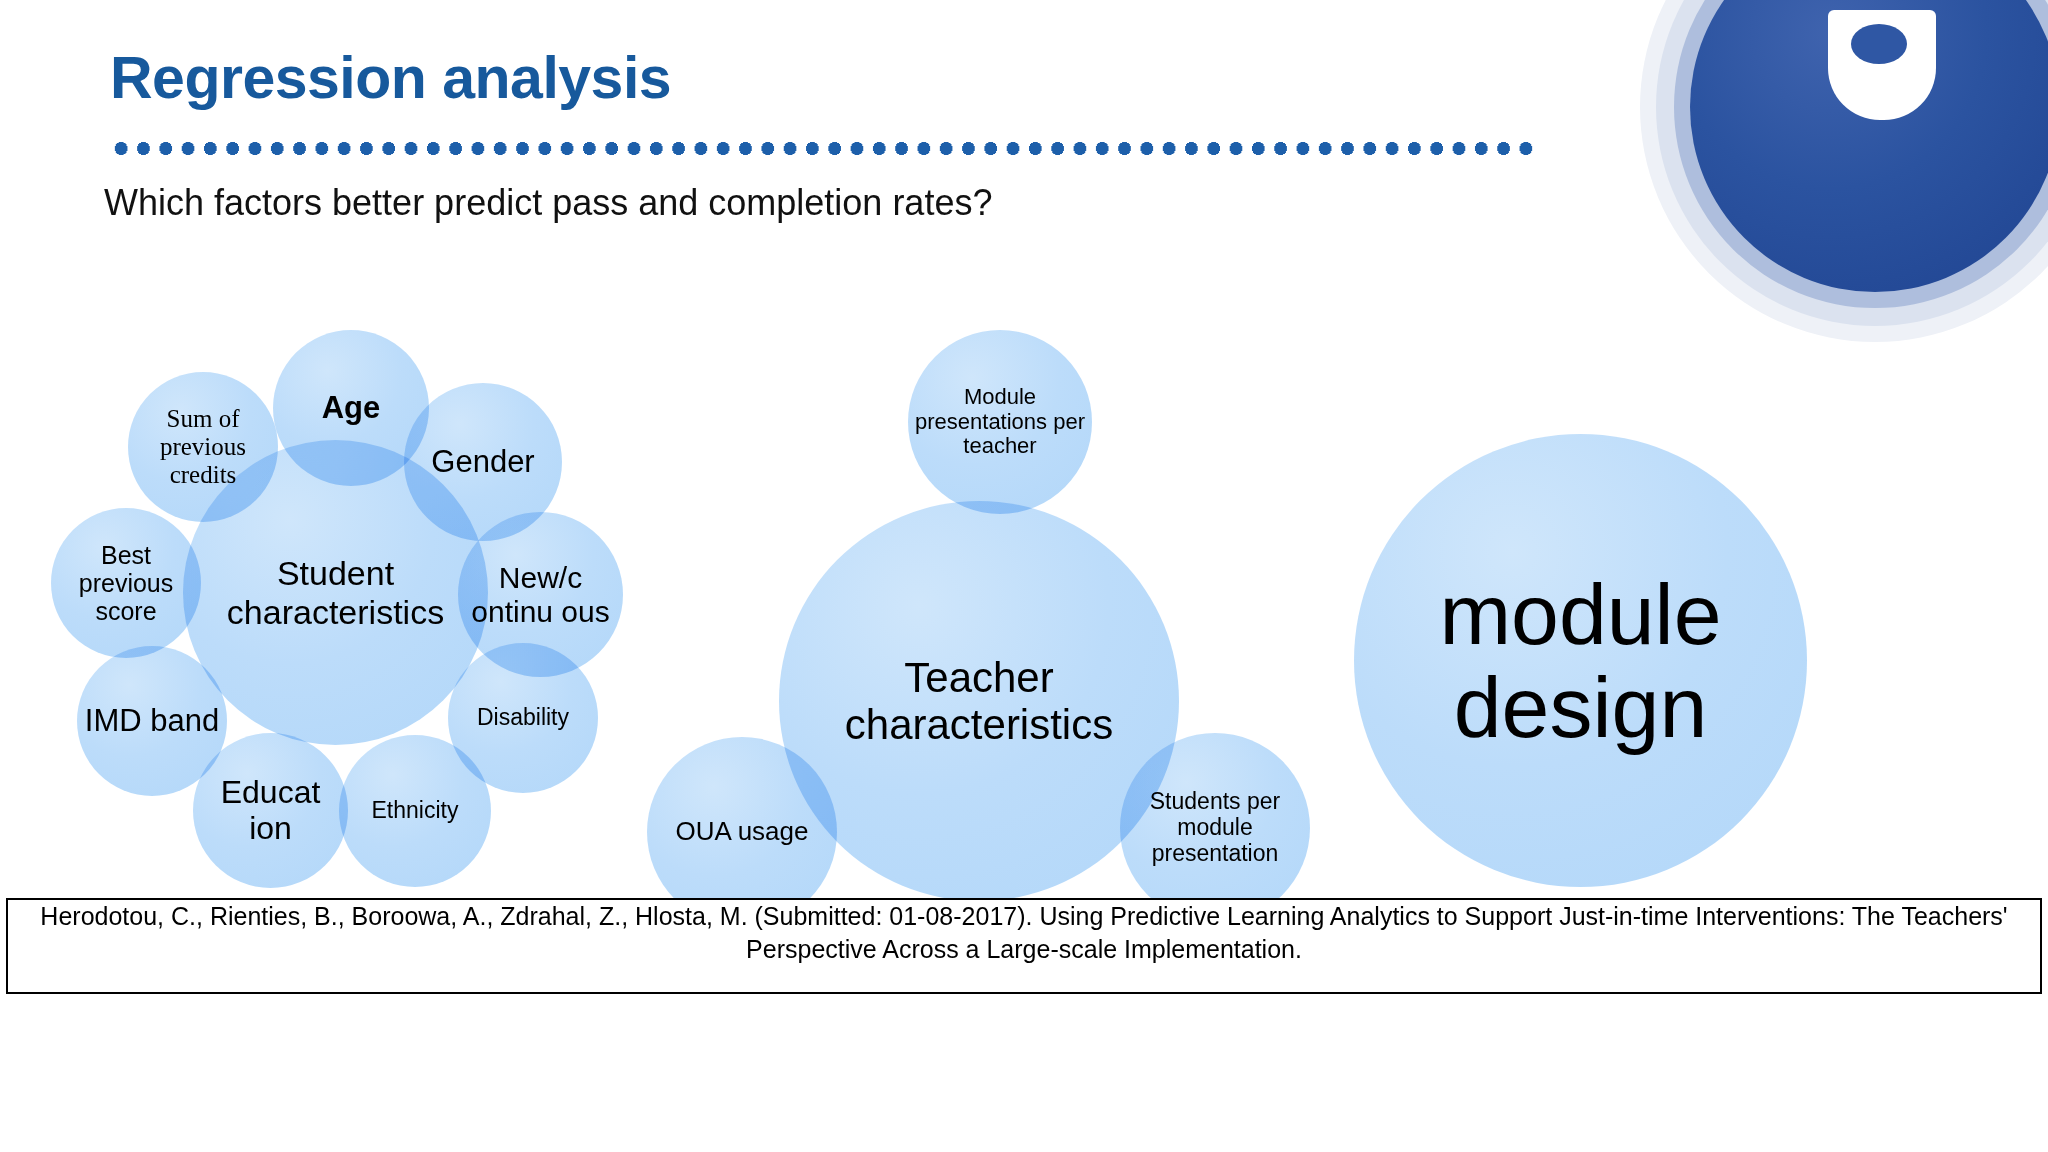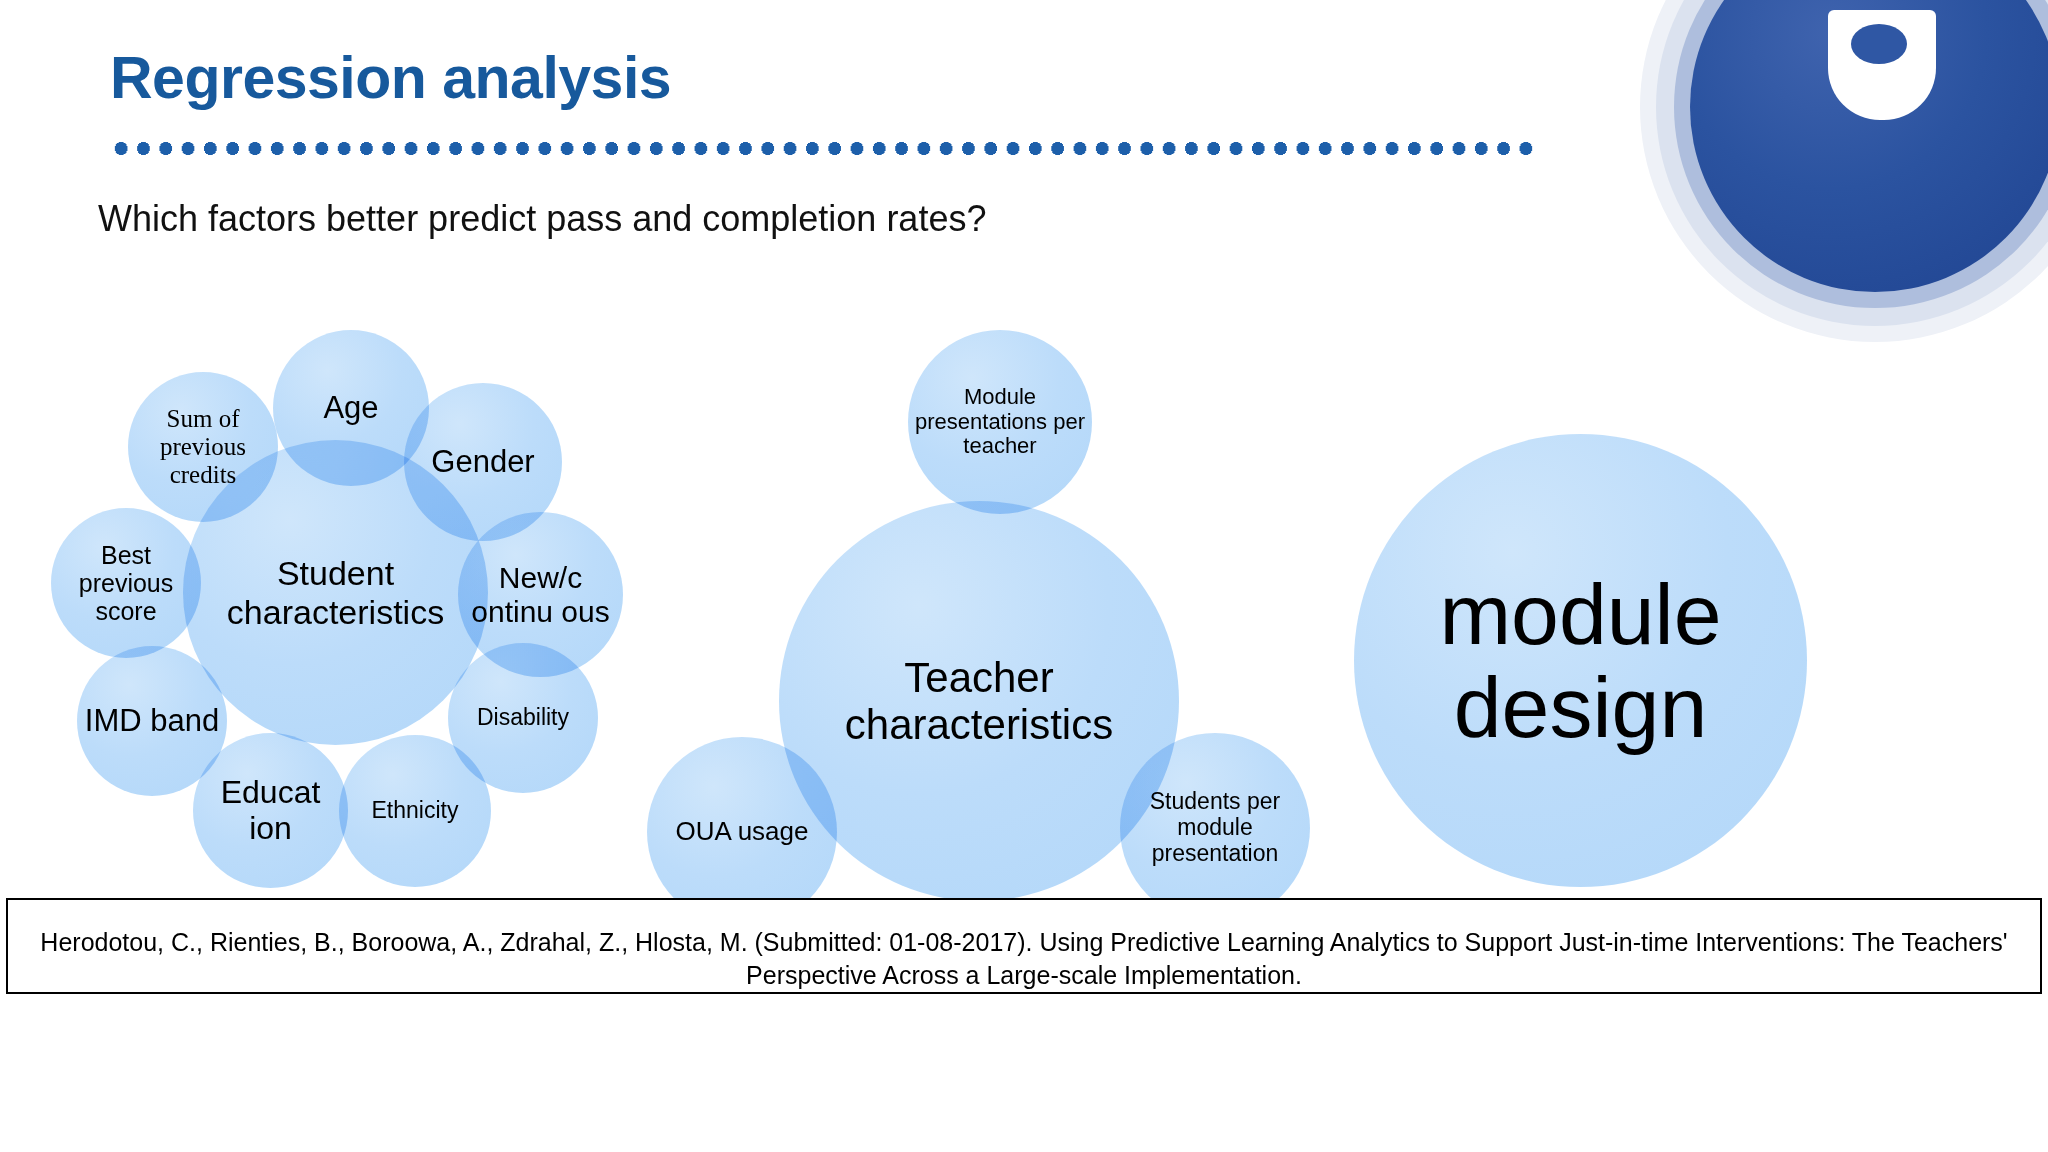--- a/index.html
+++ b/index.html
@@ -35,26 +35,25 @@
     top: 142px;
     width: 1425px;
     height: 13px;
     background-image: radial-gradient(circle closest-side, #1d5faa 100%, rgba(0,0,0,0) 100%);
     background-size: 22.3px 13px;
     background-repeat: repeat-x;
     background-position: 0 0;
   }
   #slide-subtitle {
     position: absolute;
-    left: 98px;
+    left: 104px;
     top: 182px;
     font-size: 36px;
     color: #111111;
     white-space: nowrap;
-    margin-top: 16px;
   }
 
   
   #ou-logo {
     position: absolute;
     right: -62px;
     top: -128px;
     width: 470px;
     height: 470px;
   }
@@ -106,21 +105,21 @@
   
   #citation-box {
     position: absolute;
     left: 6px;
     bottom: 6px;
     width: 2032px;
     height: 92px;
     border: 2px solid #000000;
     background: #ffffff;
     display: flex;
-    align-items: flex-end;
+    align-items: flex-start;
     justify-content: center;
   }
   #citation-text {
     font-size: 25px;
     color: #000000;
     text-align: center;
     line-height: 1.33;
     padding: 0 18px;
   }
 </style>
@@ -140,21 +139,21 @@
     <div class="ring ring-2"></div>
     <div class="ring ring-3"></div>
     <div class="ring ring-4"></div>
     <div id="ou-shield">
       <div id="ou-shield-dot"></div>
     </div>
   </div>
 
   <div class="cluster">
 
-    <div class="bubble" style="left:273px; top:330px; width:156px; height:156px; font-size:31px;">
+    <div class="bubble" style="left:273px; top:330px; width:156px; height:156px; font-size:31px;font-weight:bold;">
       <span>Age</span>
     </div>
 
     <div class="bubble" style="left:128px; top:372px; width:150px; height:150px; font-size:25px;font-family:Liberation Serif, serif;">
       <span>Sum of previous credits</span>
     </div>
 
     <div class="bubble" style="left:404px; top:383px; width:158px; height:158px; font-size:31px;">
       <span>Gender</span>
     </div>

